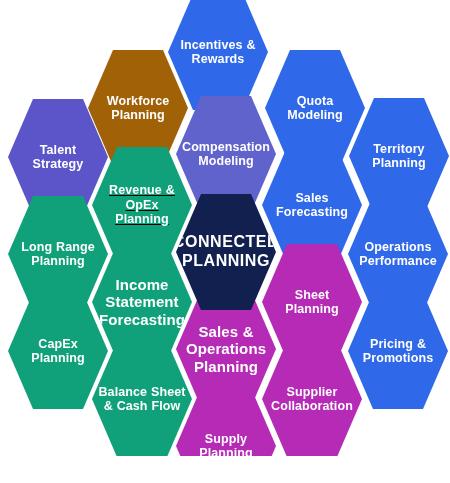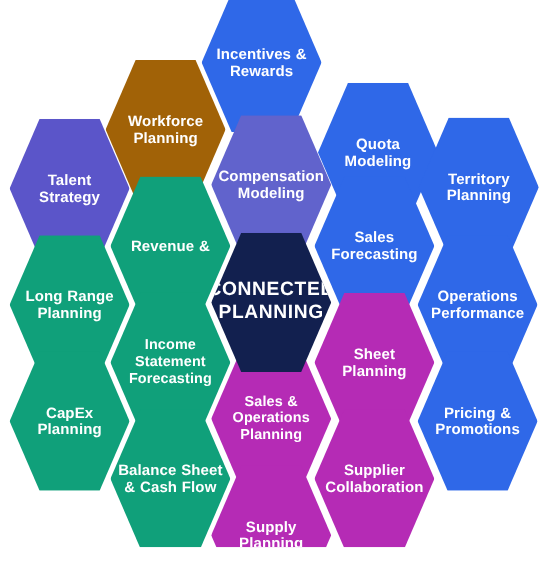--- a/index.html
+++ b/index.html
@@ -38,47 +38,47 @@
     line-height: 1.16;
     text-align: center;
     letter-spacing: 0.1px;
     word-spacing: 0.3px;
   }
   .hex.center .label {
     font-size: 16px;
     letter-spacing: 0.55px;
   }
   .hex.small-label .label {
-    font-size: 12px;
+    font-size: 15px;
   }
 </style>
 </head>
 <body>
 
 <div id="diagram" style="background: rgb(255, 255, 255);">
     <div class="hex" style="left: 168px; top: -6px; background: rgb(47, 104, 232);">
       <div class="label"><span>Incentives &amp;</span><br><span>Rewards</span></div>
     </div>
     <div class="hex" style="left: 88px; top: 50px; background: #a16207;">
       <div class="label"><span>Workforce</span><br><span>Planning</span></div>
     </div>
-    <div class="hex" style="left: 265px; top: 50px; background: rgb(47, 104, 232); margin-top: 19px;">
+    <div class="hex" style="left: 265px; top: 50px; background: rgb(47, 104, 232);">
       <div class="label"><span>Quota</span><br><span>Modeling</span></div>
     </div>
     <div class="hex" style="left: 8px; top: 99px; background: rgb(91, 85, 201);">
       <div class="label"><span>Talent</span><br><span>Strategy</span></div>
     </div>
     <div class="hex" style="left: 176px; top: 96px; background: rgb(97, 99, 204);">
       <div class="label"><span>Compensation</span><br><span>Modeling</span></div>
     </div>
     <div class="hex" style="left: 349px; top: 98px; background: rgb(47, 104, 232);">
       <div class="label"><span>Territory</span><br><span>Planning</span></div>
     </div>
-    <div class="hex" style="left: 92px; top: 147px; background: rgb(16, 160, 122);">
-      <div class="label"><span>Revenue &amp;</span><br></div>
+    <div class="hex" style="left: 92px; top: 147px; background: rgb(16, 160, 122); text-decoration: underline;">
+      <div class="label"><span>Revenue &amp;</span><br><span>OpEx Planning</span></div>
     </div>
     <div class="hex" style="left: 262px; top: 147px; background: rgb(47, 104, 232);">
       <div class="label"><span>Sales</span><br><span>Forecasting</span></div>
     </div>
     <div class="hex" style="left: 8px; top: 196px; background: rgb(16, 160, 122);">
       <div class="label"><span>Long Range</span><br><span>Planning</span></div>
     </div>
     <div class="hex" style="left: 348px; top: 196px; background: rgb(47, 104, 232);">
       <div class="label"><span>Operations</span><br><span>Performance</span></div>
     </div>

